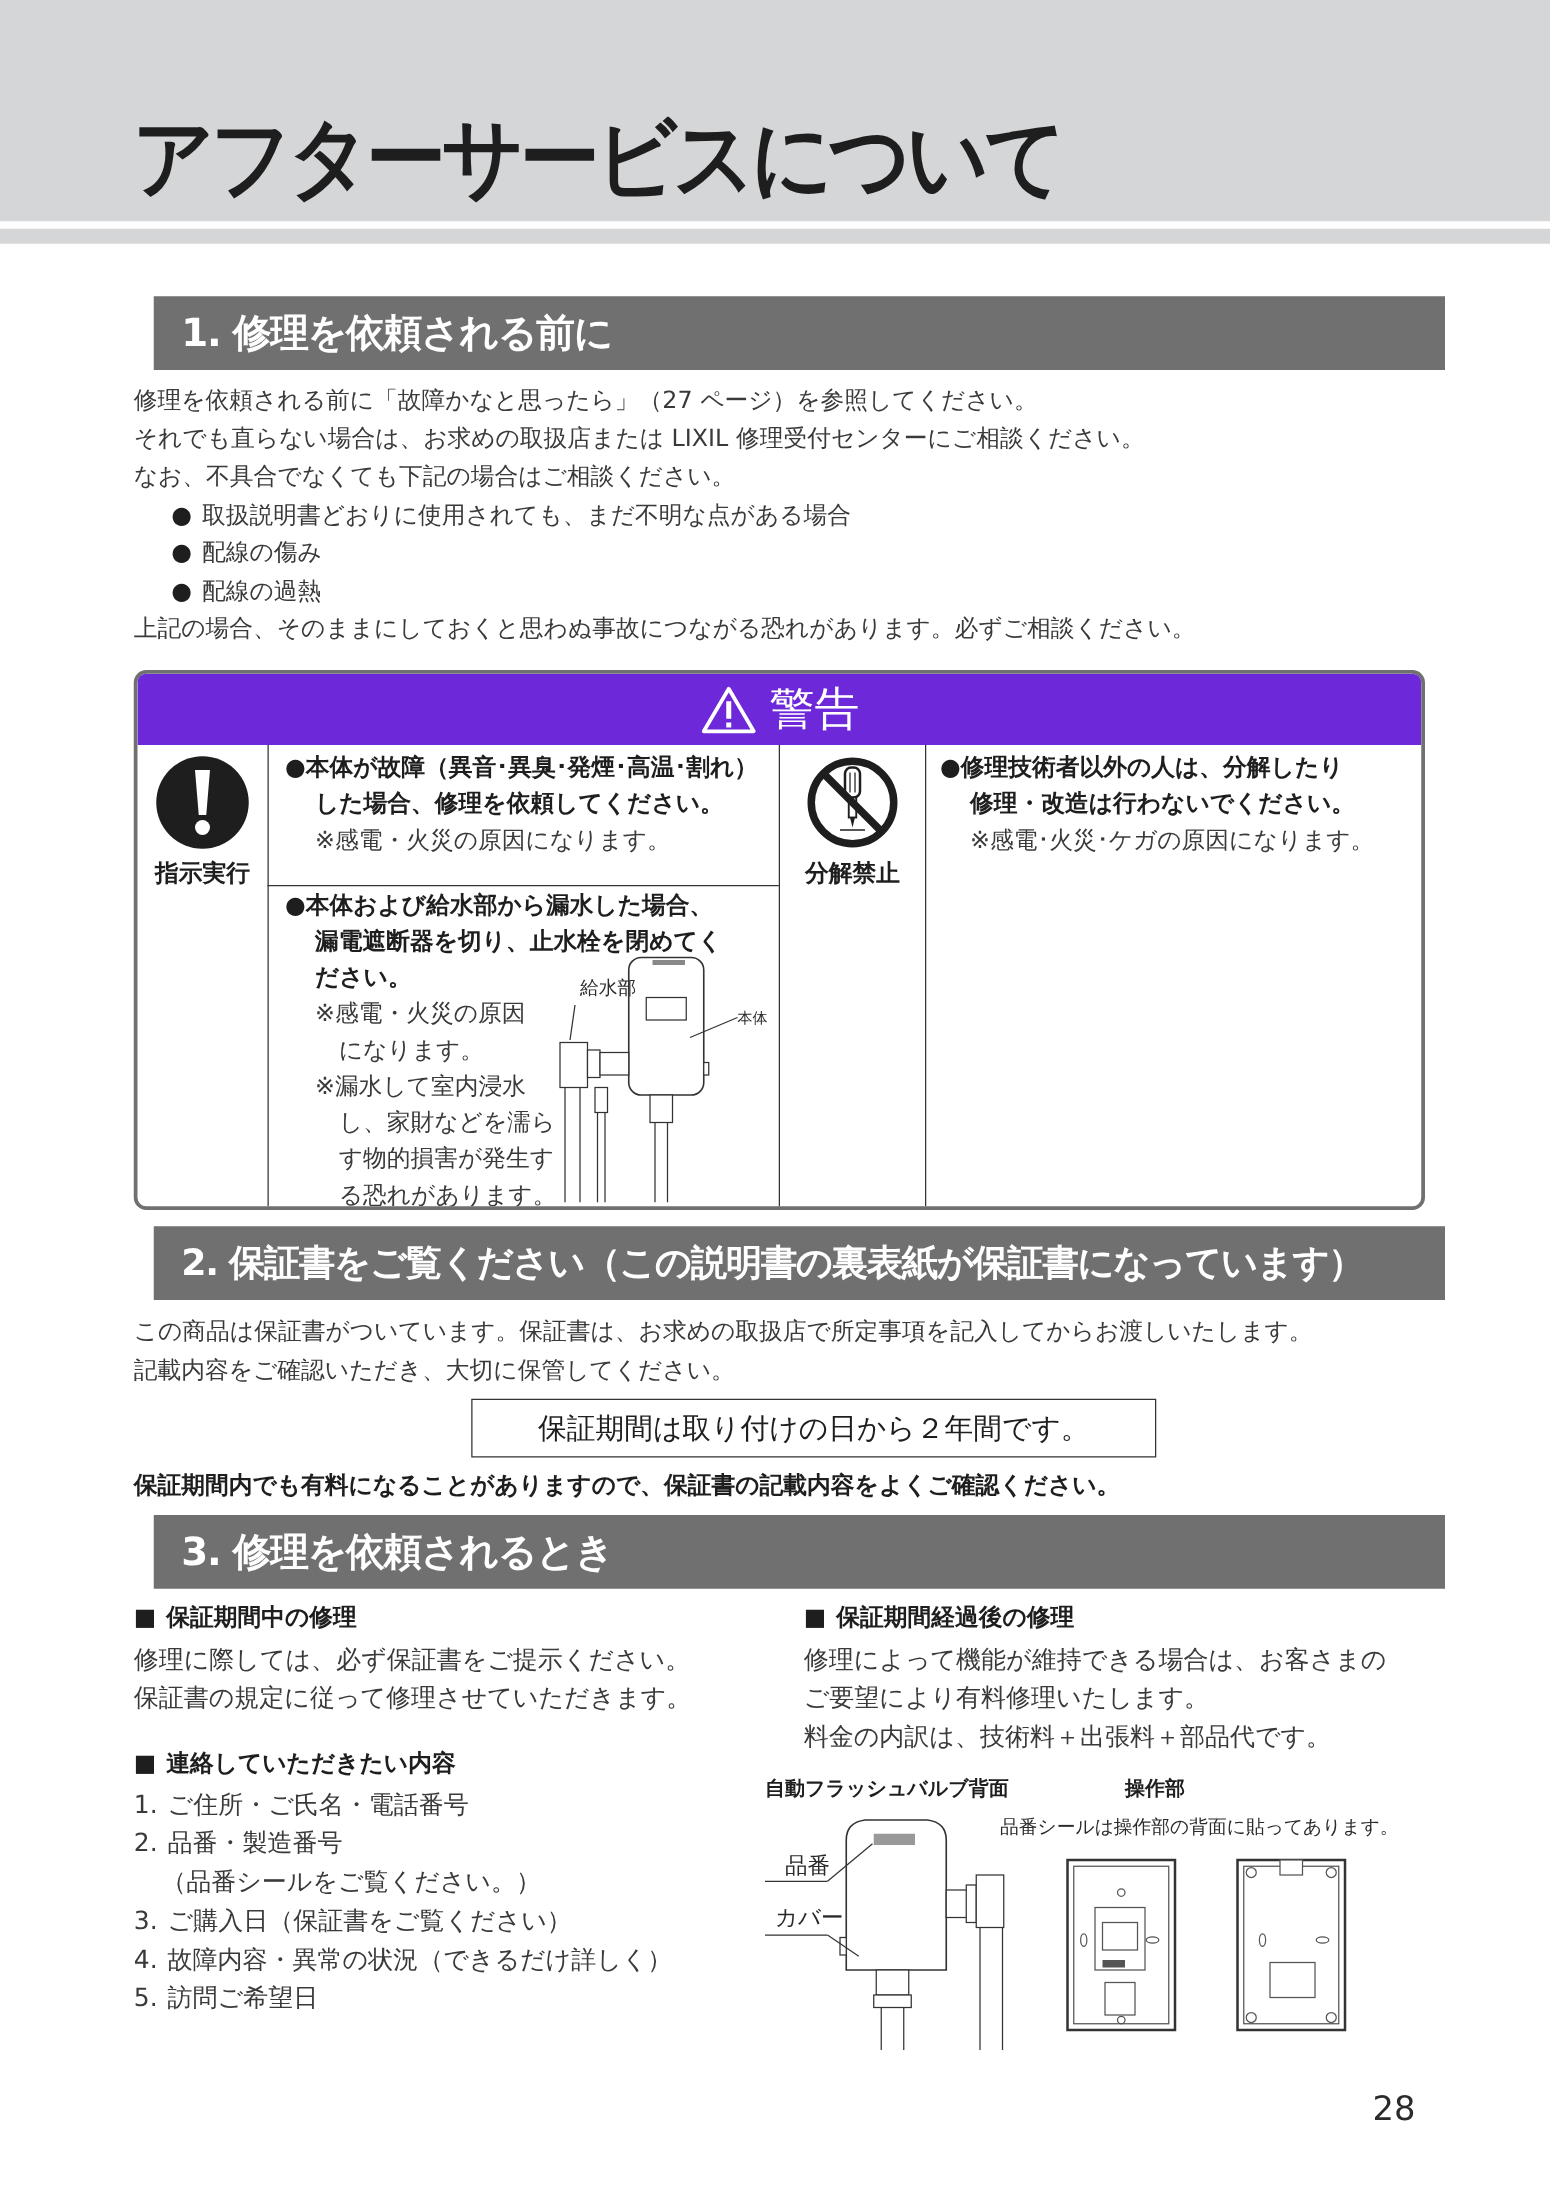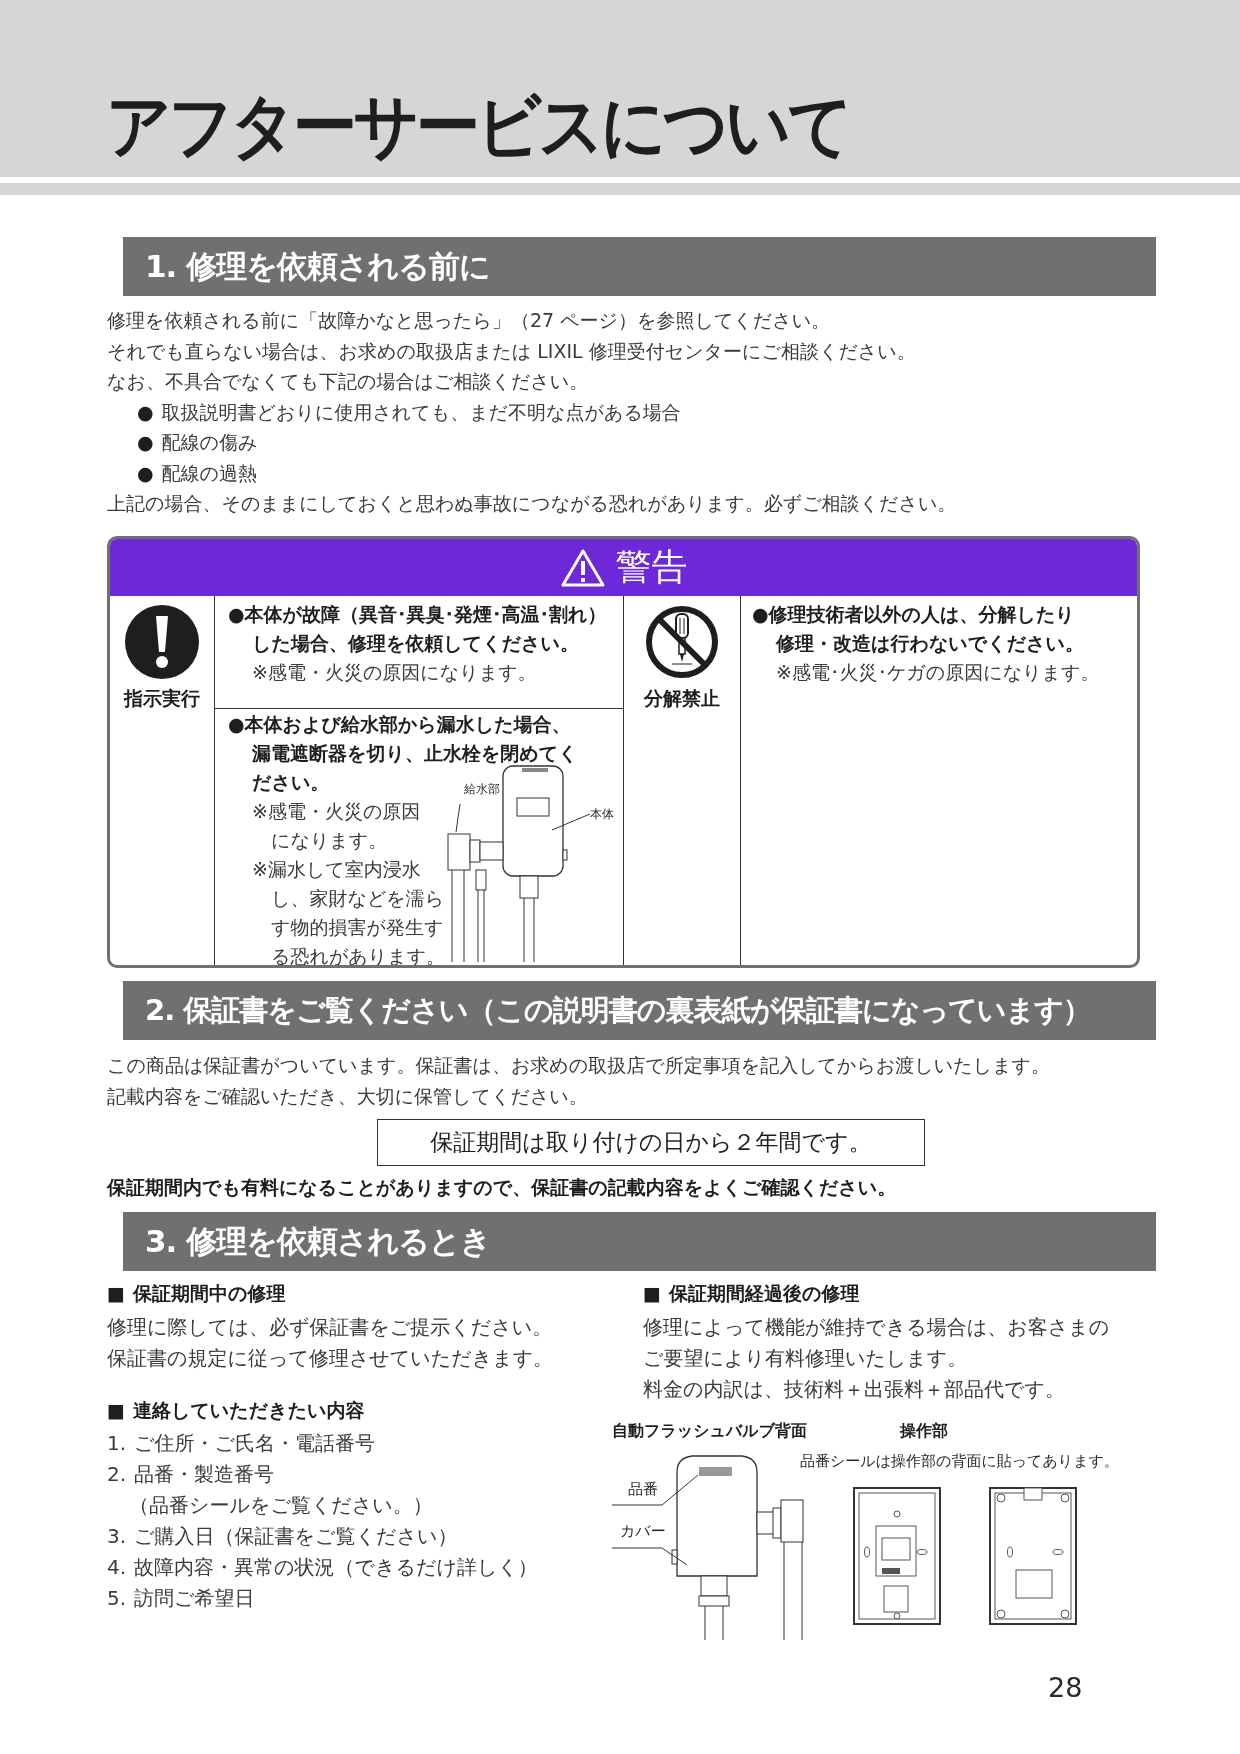--- a/index.html
+++ b/index.html
@@ -32,22 +32,22 @@
 
   .notice-box { position: absolute; left: 377px; top: 1119px; width: 548px; height: 47px; border: 1.5px solid #333; display: flex; align-items: center; justify-content: center; font-size: 23px; color: #1e1e1e; }
   .bold-line { position: absolute; left: 107px; top: 1175px; font-size: 19px; font-weight: bold; color: #1e1e1e; }
 
   .sub-head { position: absolute; font-size: 19px; font-weight: bold; color: #1e1e1e; white-space: nowrap; }
   .sub-head::before { content: "■"; margin-right: 8px; }
   .body19 { position: absolute; font-size: 20px; color: #3a3a3a; line-height: 31px; white-space: nowrap; }
   .list-item .num { margin-right: 8px; }
   .fig-label { position: absolute; font-size: 16px; font-weight: bold; color: #1e1e1e; white-space: nowrap; }
   .fig-note { position: absolute; font-size: 15px; color: #2a2a2a; white-space: nowrap; }
-  .fig-small { position: absolute; font-size: 15px; color: #2a2a2a; white-space: nowrap; }
-  .page-num { position: absolute; left: 1048px; top: 1672px; font-size: 27px; color: #2a2a2a; }
+  .fig-small { position: absolute; font-size: 18px; color: #2a2a2a; white-space: nowrap; }
+  .page-num { position: absolute; left: 1098px; top: 1672px; font-size: 27px; color: #2a2a2a; }
 </style>
 </head>
 <body>
 
 <div class="title-band"></div>
 <div class="title-band-stripe"></div>
 <h1 class="page-title">アフターサービスについて</h1>
 
 <div class="sec-head" style="top:237px;height:59px;">1. 修理を依頼される前に</div>
 <div class="para" style="top:305px;">
@@ -114,21 +114,21 @@
       <rect x="80" y="114" width="18" height="22" fill="#fff" stroke="#333"></rect>
       <line x1="12" y1="108" x2="12" y2="200" stroke="#333"></line>
       <line x1="24" y1="108" x2="24" y2="200" stroke="#333"></line>
       <line x1="38" y1="128" x2="38" y2="200" stroke="#333"></line>
       <line x1="44" y1="128" x2="44" y2="200" stroke="#333"></line>
       <line x1="84" y1="136" x2="84" y2="200" stroke="#333"></line>
       <line x1="94" y1="136" x2="94" y2="200" stroke="#333"></line>
       <line x1="20" y1="42" x2="16" y2="70" stroke="#333"></line>
       <line x1="150" y1="52" x2="112" y2="68" stroke="#333"></line>
     </svg>
-    <div class="fig-small" style="left:354px;top:185px;font-size:12px;">給水部</div>
+    <div class="fig-small" style="left:354px;top:185px;font-size:15px;">給水部</div>
     <div class="fig-small" style="left:480px;top:210px;font-size:12px;">本体</div>
 
     <div class="icon-cell" style="left:517px;top:8px;width:110px;">
       <svg width="76" height="76" viewBox="0 0 76 76">
         <rect x="32" y="10" width="12" height="24" rx="5" fill="#fff" stroke="#1e1e1e" stroke-width="2"></rect>
         <line x1="36" y1="14" x2="36" y2="30" stroke="#1e1e1e"></line>
         <line x1="40" y1="14" x2="40" y2="30" stroke="#1e1e1e"></line>
         <rect x="35" y="34" width="6" height="16" fill="#fff" stroke="#1e1e1e" stroke-width="1.5"></rect>
         <path d="M36 50 L38 58 L40 50 Z" fill="#1e1e1e"></path>
         <line x1="28" y1="60" x2="48" y2="60" stroke="#1e1e1e" stroke-width="1.2"></line>

